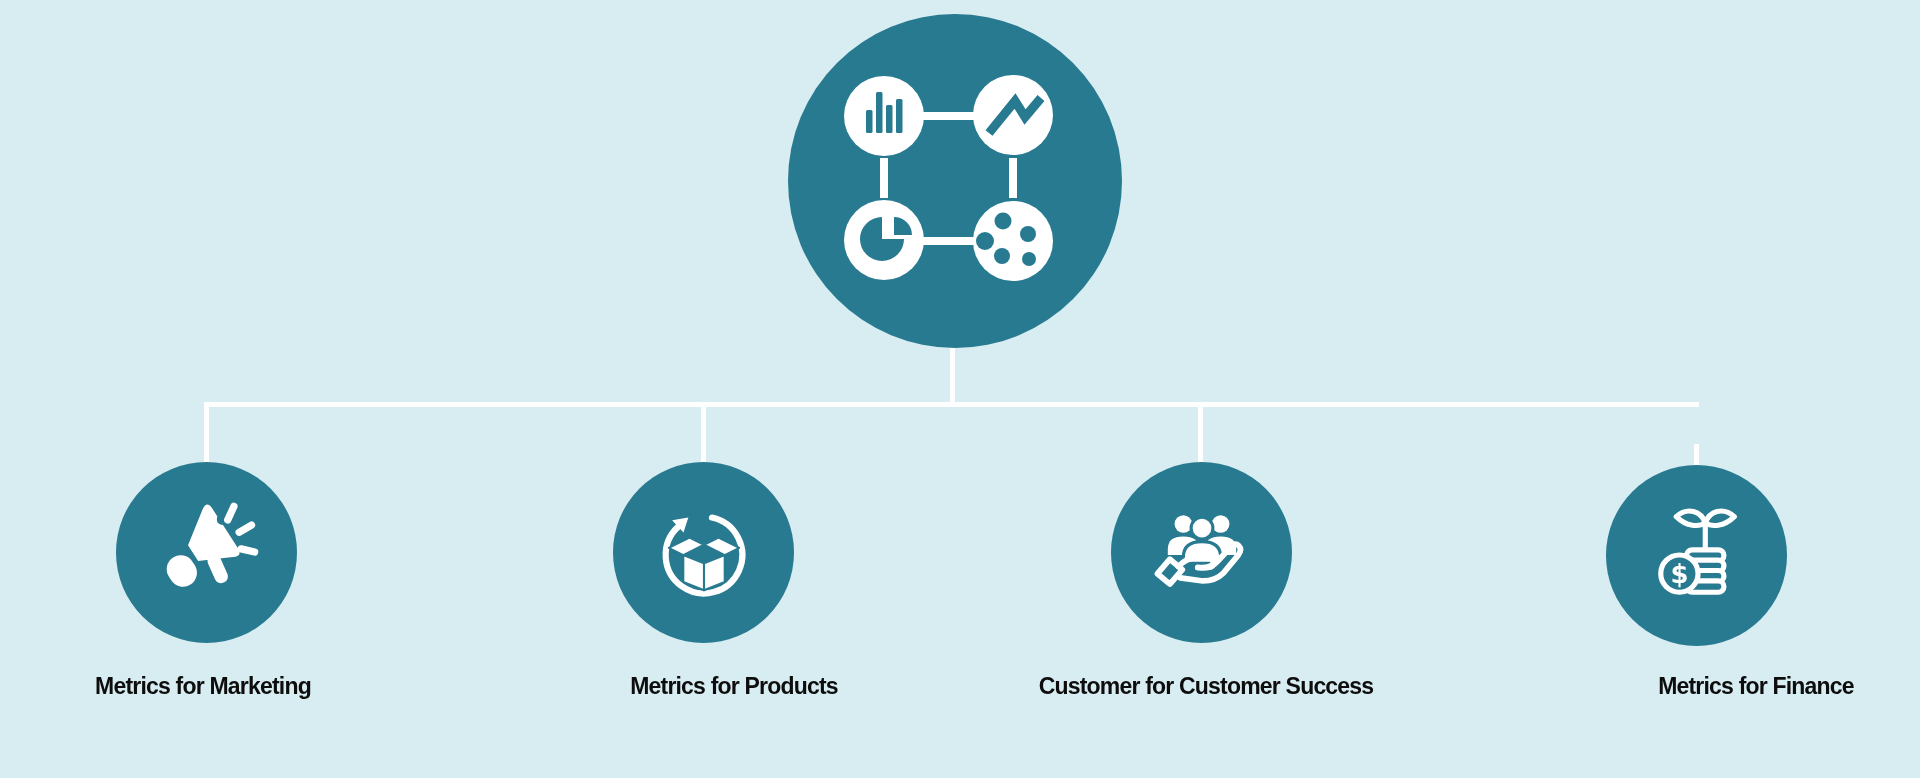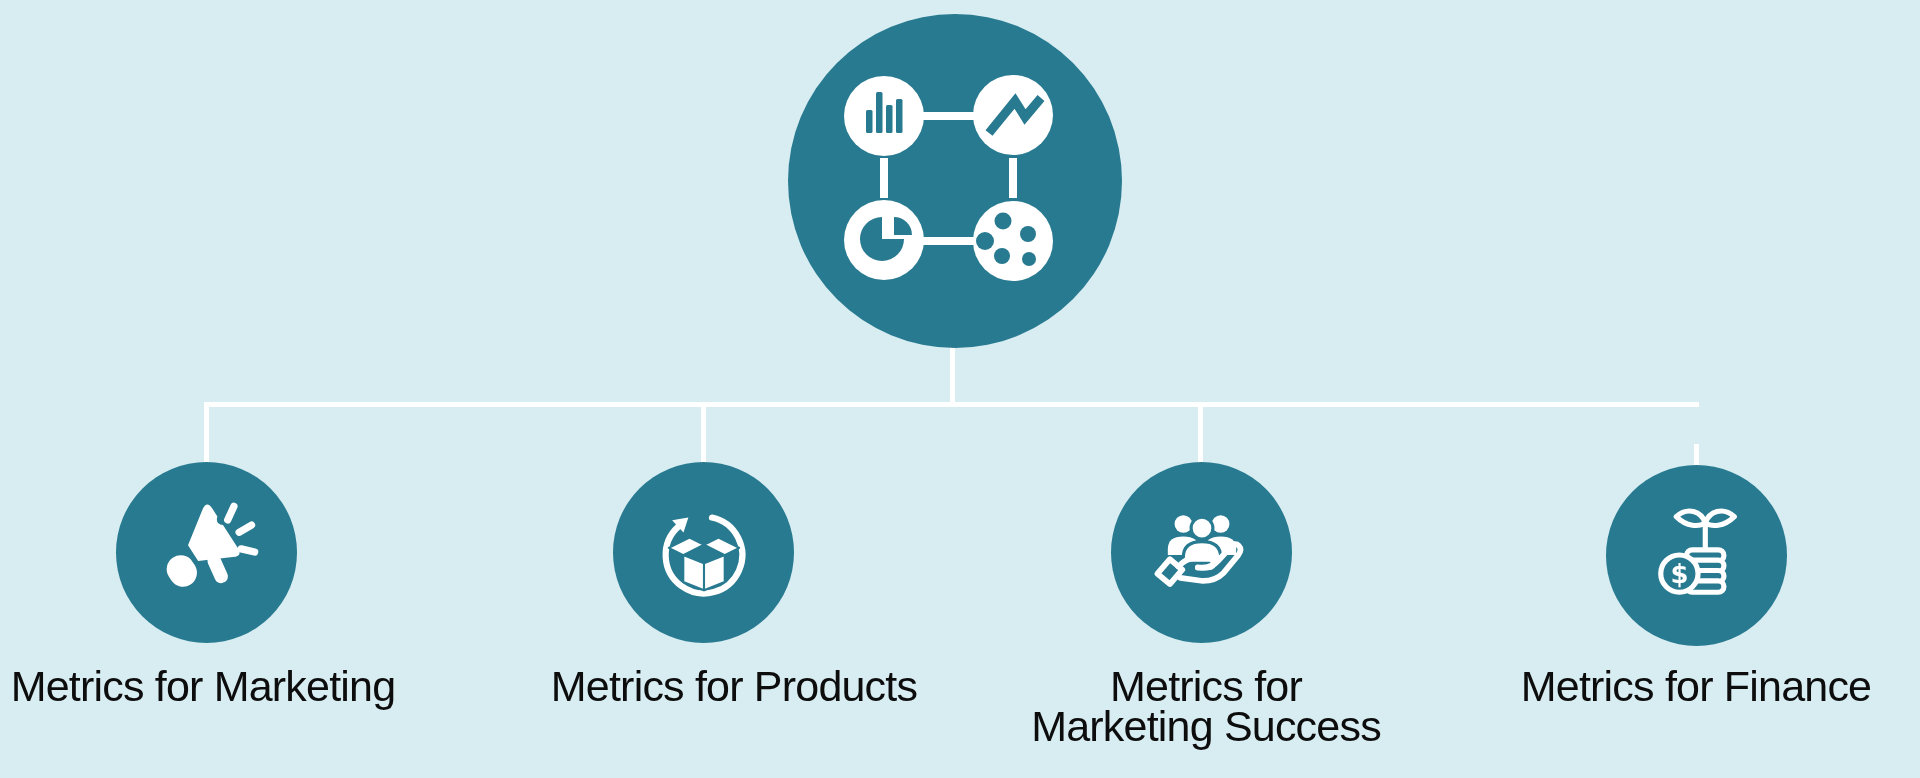--- a/index.html
+++ b/index.html
@@ -28,23 +28,23 @@
     background: #287a90;
     display: flex;
     align-items: center;
     justify-content: center;
   }
   .branch-circle svg { display: block; }
   .branch-label {
     position: absolute;
     transform: translateX(-50%);
     text-align: center;
-    font-size: 43px;
+    font-size: 23px;
     line-height: 40px;
-    font-weight: 400;
+    font-weight: 700;
     letter-spacing: -0.8px;
     color: #0d0d0d;
     white-space: nowrap;
   }
   .branch-label.wrap {
     white-space: normal;
     width: 380px;
   }
 </style>
 </head>
@@ -154,14 +154,14 @@
       <rect x="46" y="70" width="36" height="11" rx="5.5"></rect>
       <rect x="46" y="80" width="36" height="11" rx="5.5"></rect>
     </g>
     <circle cx="39" cy="73" r="18" fill="#287a90" stroke="#ffffff" stroke-width="5"></circle>
     <text x="39" y="82" text-anchor="middle" font-family="DejaVu Sans, sans-serif" font-size="25" font-weight="bold" fill="#ffffff">$</text>
   </svg>
 </div>
 
 <div class="branch-label" style="left:203px; top:666px;">Metrics for Marketing</div>
 <div class="branch-label" style="left:734px; top:666px;">Metrics for Products</div>
-<div class="branch-label wrap" style="left:1206px; top:666px;">Metrics for Marketing Success</div>
-<div class="branch-label" style="left:1696px; top:666px;">Metrics for Finance</div>
+<div class="branch-label wrap" style="left:1206px; top:666px;">Customer for Customer Success</div>
+<div class="branch-label" style="left:1756px; top:666px;">Metrics for Finance</div>
 
 </body></html>

